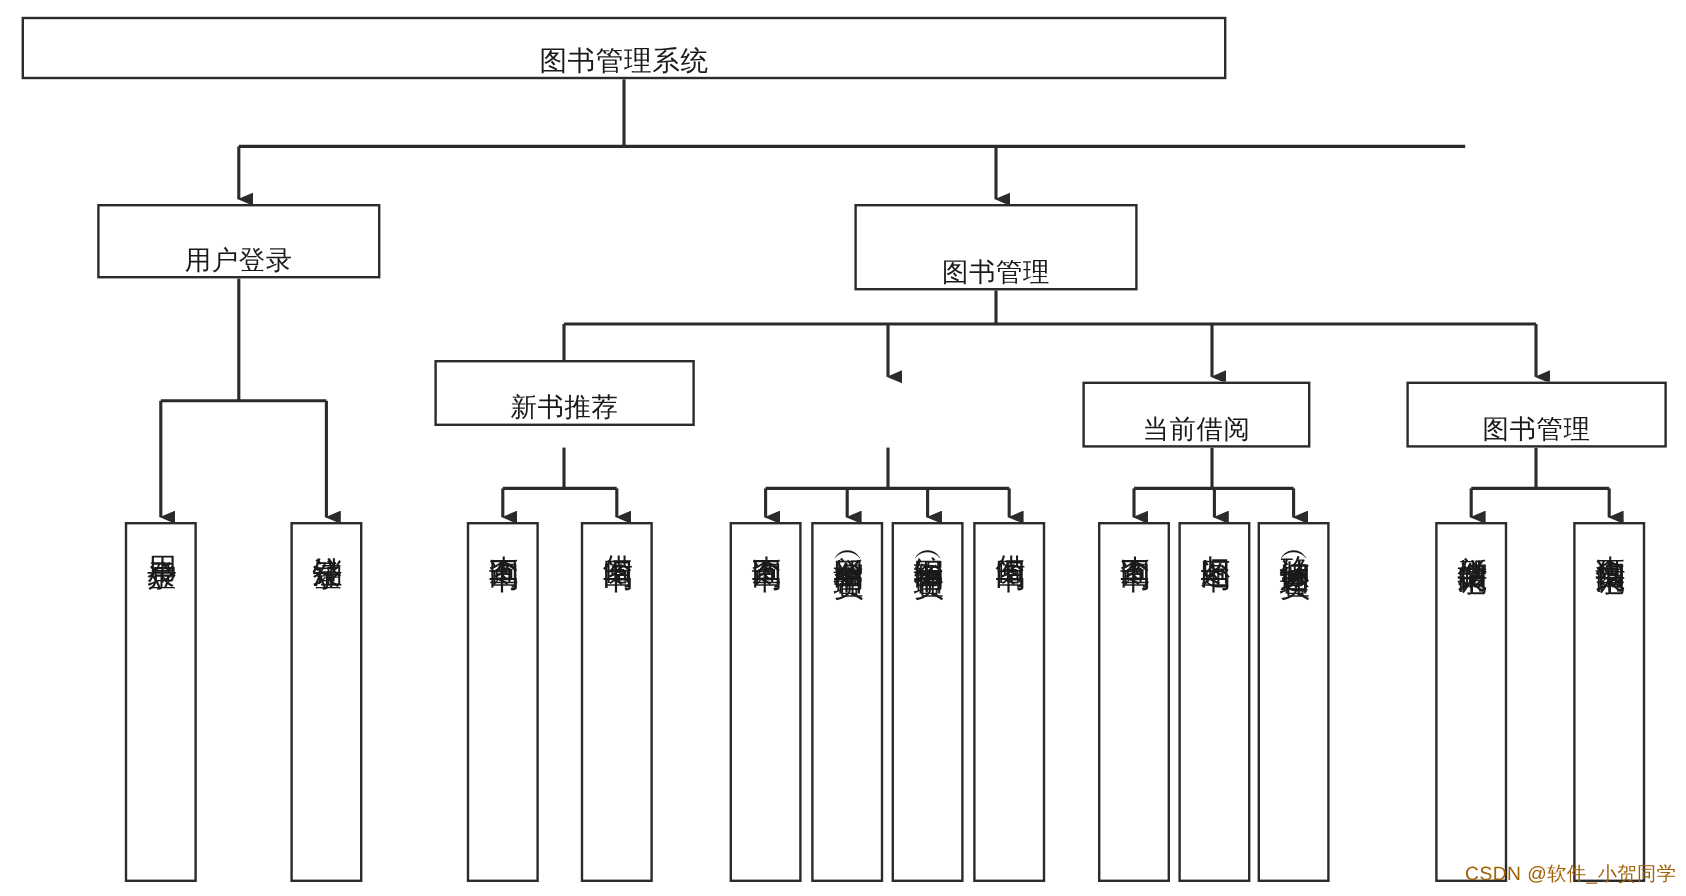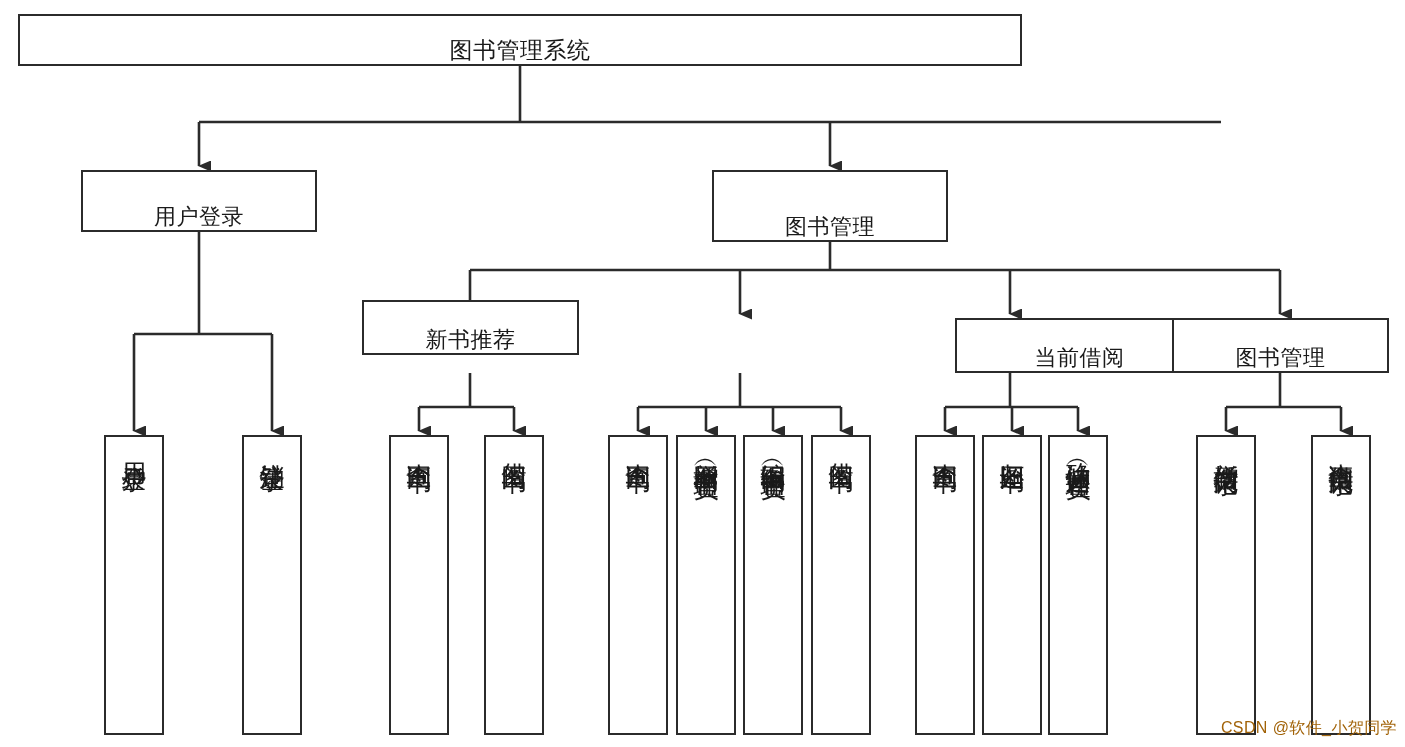--- a/index.html
+++ b/index.html
@@ -132,21 +132,21 @@
   <div class="node h" id="n-l2-0" style="left: 81px; top: 170px; width: 236px; height: 62px;">
     <span class="lbl">用户登录</span>
   </div>
   <div class="node h" id="n-l2-1" style="left: 712px; top: 170px; width: 236px; height: 72px;">
     <span class="lbl">图书管理</span>
   </div>
 
   <div class="node h" id="n-l3-0" style="left: 362px; top: 300px; width: 217px; height: 55px;">
     <span class="lbl">新书推荐</span>
   </div>
-  <div class="node h" id="n-l3-2" style="left: 955px; top: 318px; width: 249px; height: 55px;">
+  <div class="node h" id="n-l3-2" style="left: 902px; top: 318px; width: 190px; height: 55px;">
     <span class="lbl">当前借阅</span>
   </div>
   <div class="node h" id="n-l3-3" style="left: 1172px; top: 318px; width: 217px; height: 55px;">
     <span class="lbl">图书管理</span>
   </div>
 
   <div class="node v" id="n-lf-0" style="left: 104px; top: 435px; width: 60px; height: 300px;">
     <span class="lbl">用户登录</span>
   </div>
   <div class="node v" id="n-lf-1" style="left: 242px; top: 435px; width: 60px; height: 300px;">

